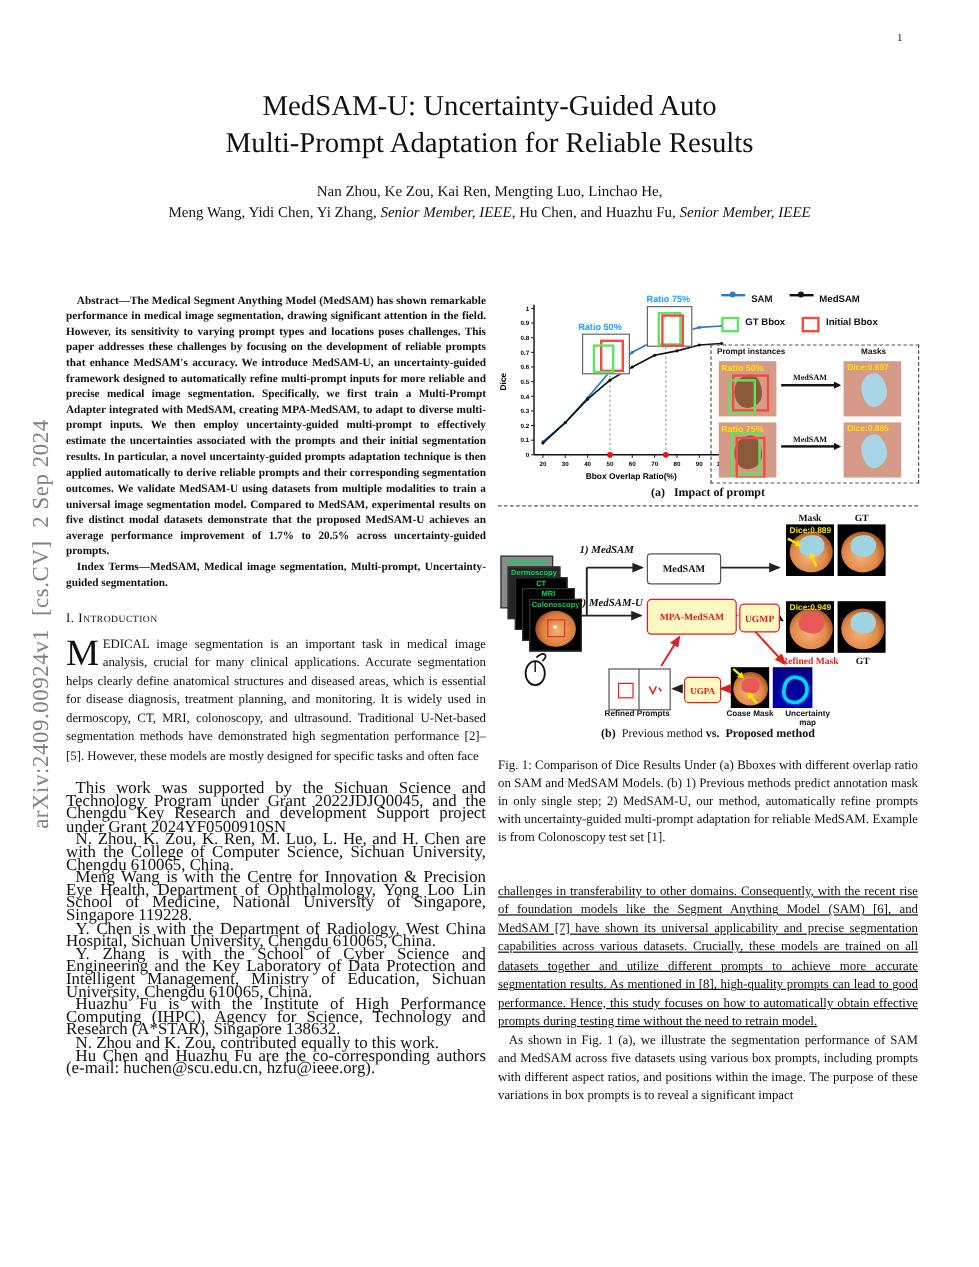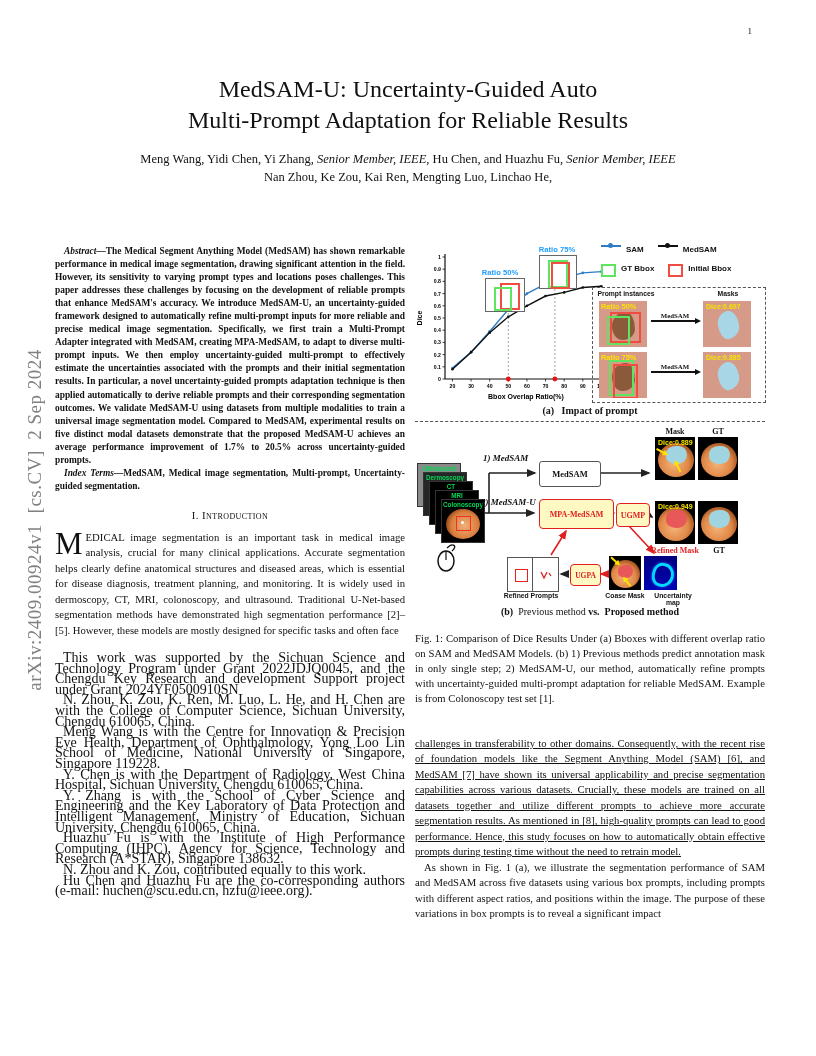--- a/index.html
+++ b/index.html
@@ -7,22 +7,22 @@
   .pageno{position:absolute;top:26px;right:64px;font-size:9px;}
   .watermark{position:absolute;left:35px;top:520px;transform:translate(-50%,-50%) rotate(-90deg);font-size:19px;color:#818181;white-space:pre;letter-spacing:.5px;}
   .title{position:absolute;top:74px;left:0;width:100%;text-align:center;font-size:24px;line-height:31px;}
   .authors{position:absolute;top:150px;left:0;width:100%;text-align:center;font-size:12.5px;line-height:18px;}
   .it{font-style:italic;}
   .col{position:absolute;top:245px;width:350px;text-align:justify;}
   .col-left{left:55px;}
   .col-right{left:415px;}
   .abstract,.indexterms{font-weight:bold;font-size:9.4px;line-height:13.05px;text-indent:9px;margin:0;}
   .indexterms{margin-top:0;}
-  .lead{font-style:italic;}
-  .sec-head{text-align:center;font-size:10.8px;font-weight:normal;font-variant:small-caps;margin:16px 0 9px 0;letter-spacing:.4px;}
+  .lead{}
+  .sec-head{text-align:left;font-size:10.8px;font-weight:normal;font-variant:small-caps;margin:16px 0 9px 0;letter-spacing:.4px;}
   .bodytext{font-size:10.7px;line-height:15.45px;margin:0;}
   .dropcap{float:left;font-size:31px;line-height:26px;padding:1px 3px 0 0;}
   .footnotes{margin-top:15px;font-size:14px;line-height:10.6px;}
   .footnotes p{margin:0;text-indent:8px;}
   .indent{text-indent:9px;}
   
   .figure-area{position:relative;height:380px;text-align:left;}
   .fig-caption{font-size:10.7px;line-height:15px;margin-top:6px;}
   .p-after-fig{margin-top:30px;text-decoration:underline;}
   .chart-svg{position:absolute;left:0;top:2px;}
@@ -86,22 +86,22 @@
 
   <div class="pageno">1</div>
   <div class="watermark">arXiv:2409.00924v1  [cs.CV]  2 Sep 2024</div>
 
   <div class="title">
     <div>MedSAM-U: Uncertainty-Guided Auto</div>
     <div>Multi-Prompt Adaptation for Reliable Results</div>
   </div>
 
   <div class="authors">
+    <div>Nan Zhou, Ke Zou, Kai Ren, Mengting Luo, Linchao He,</div>
     <div><span>Meng Wang, Yidi Chen, Yi Zhang, </span><span class="it">Senior Member, IEEE</span><span>, Hu Chen, and Huazhu Fu, </span><span class="it">Senior Member, IEEE</span></div>
-    <div>Nan Zhou, Ke Zou, Kai Ren, Mengting Luo, Linchao He,</div>
   </div>
 
   <div class="col col-left">
     <p class="abstract"><span class="lead">Abstract</span><span>—The Medical Segment Anything Model (MedSAM) has shown remarkable performance in medical image segmentation, drawing significant attention in the field. However, its sensitivity to varying prompt types and locations poses challenges. This paper addresses these challenges by focusing on the development of reliable prompts that enhance MedSAM's accuracy. We introduce MedSAM-U, an uncertainty-guided framework designed to automatically refine multi-prompt inputs for more reliable and precise medical image segmentation. Specifically, we first train a Multi-Prompt Adapter integrated with MedSAM, creating MPA-MedSAM, to adapt to diverse multi-prompt inputs. We then employ uncertainty-guided multi-prompt to effectively estimate the uncertainties associated with the prompts and their initial segmentation results. In particular, a novel uncertainty-guided prompts adaptation technique is then applied automatically to derive reliable prompts and their corresponding segmentation outcomes. We validate MedSAM-U using datasets from multiple modalities to train a universal image segmentation model. Compared to MedSAM, experimental results on five distinct modal datasets demonstrate that the proposed MedSAM-U achieves an average performance improvement of 1.7% to 20.5% across uncertainty-guided prompts.</span></p>
     <p class="indexterms"><span class="lead">Index Terms</span><span>—MedSAM, Medical image segmentation, Multi-prompt, Uncertainty-guided segmentation.</span></p>
     <h2 class="sec-head">I. Introduction</h2>
     <p class="bodytext"><span class="dropcap">M</span><span>EDICAL image segmentation is an important task in medical image analysis, crucial for many clinical applications. Accurate segmentation helps clearly define anatomical structures and diseased areas, which is essential for disease diagnosis, treatment planning, and monitoring. It is widely used in dermoscopy, CT, MRI, colonoscopy, and ultrasound. Traditional U-Net-based segmentation methods have demonstrated high segmentation performance [2]–[5]. However, these models are mostly designed for specific tasks and often face</span></p>
     <div class="footnotes">
       <p>This work was supported by the Sichuan Science and Technology Program under Grant 2022JDJQ0045, and the Chengdu Key Research and development Support project under Grant 2024YF0500910SN</p>
       <p>N. Zhou, K. Zou, K. Ren, M. Luo, L. He, and H. Chen are with the College of Computer Science, Sichuan University, Chengdu 610065, China.</p>

